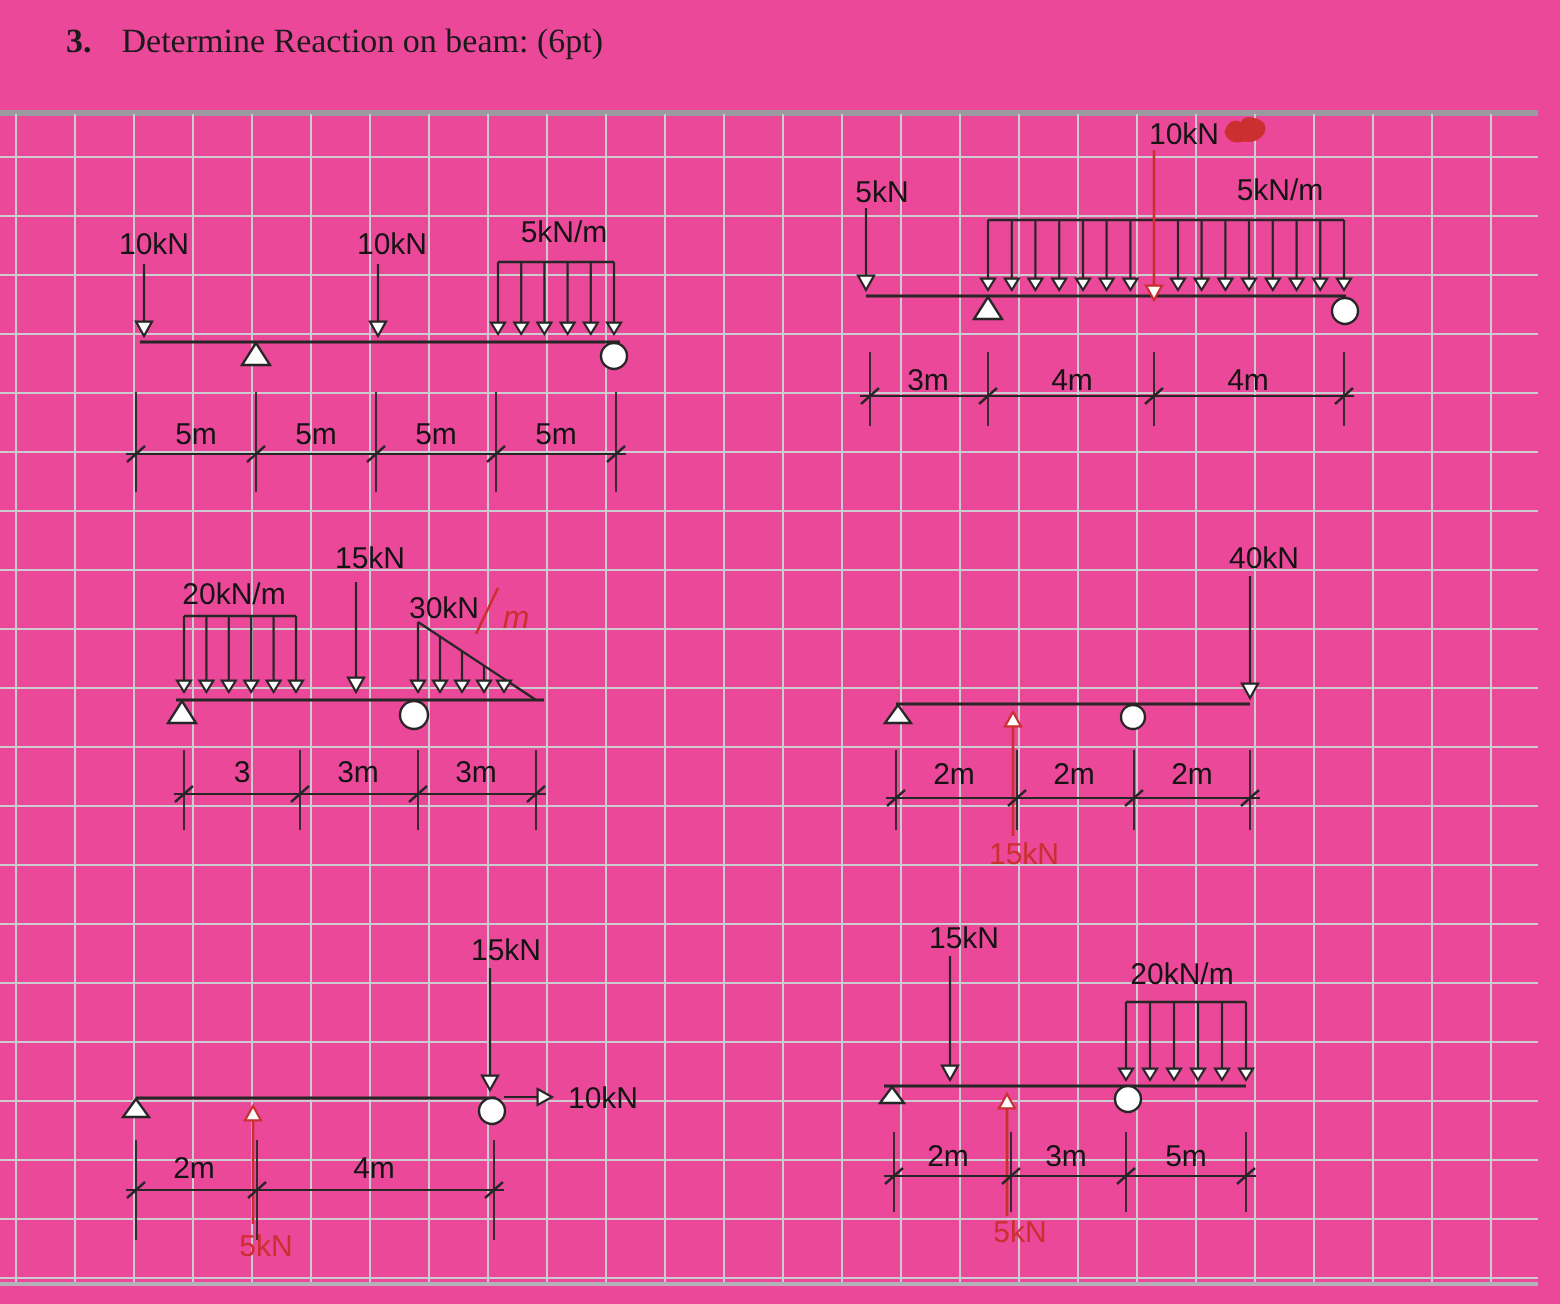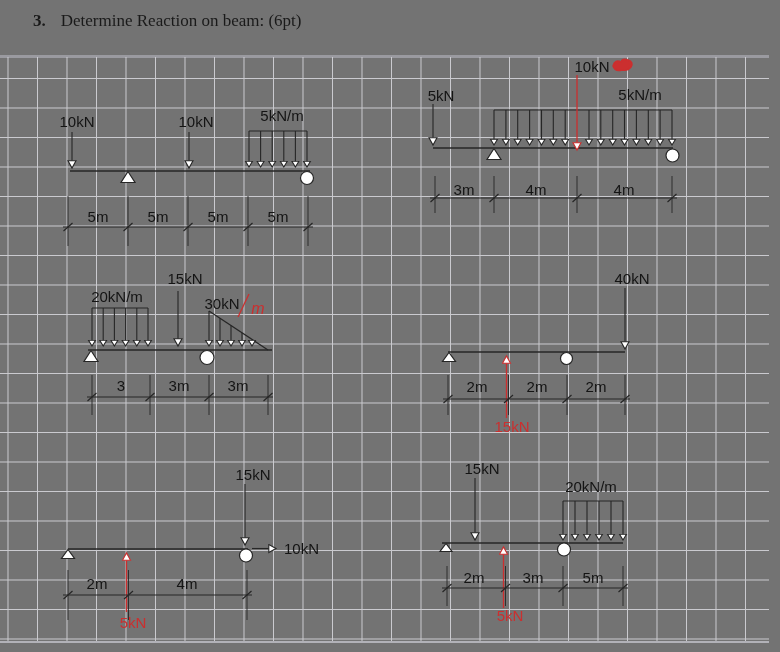--- a/index.html
+++ b/index.html
@@ -2,21 +2,21 @@
 <html style="--ink: #262626; --red: #cb2f2f; --grid: #cbcbd0; --border: #9a9aa0;"><head>
 <meta charset="utf-8">
 <style>
   :root{
     --ink:#262626;
     --red:#cb2f2f;
     --grid:#cbcbd0;
     --border:#9a9aa0;
   }
   html,body{margin:0;padding:0;background:#fff;}
-  .page{position:relative;width:780px;height:652px;background:#737373;overflow:hidden;
+  .page{position:relative;width:780px;height:652px;background:#ec4899;overflow:hidden;
         font-family:"Liberation Sans",sans-serif;}
   .title{position:absolute;left:33px;top:11px;font-family:"Liberation Serif",serif;
          font-size:17px;color:#1a1a1a;white-space:nowrap;}
   .title .num{font-weight:bold;}
   .title .txt{margin-left:15px;}
   .grid-h{position:absolute;left:0;top:57px;width:769px;height:585px;
           background-image:linear-gradient(to bottom, var(--grid) 0 1px, transparent 1px);
           background-size:100% 29.5px;background-position:0 21px;background-repeat:repeat;}
   .grid-v{position:absolute;left:0;top:57px;width:747px;height:585px;
           background-image:linear-gradient(to right, var(--grid) 0 1px, transparent 1px);

